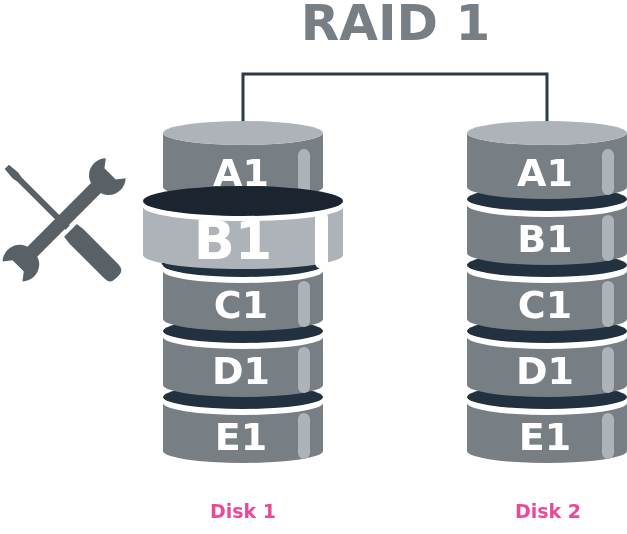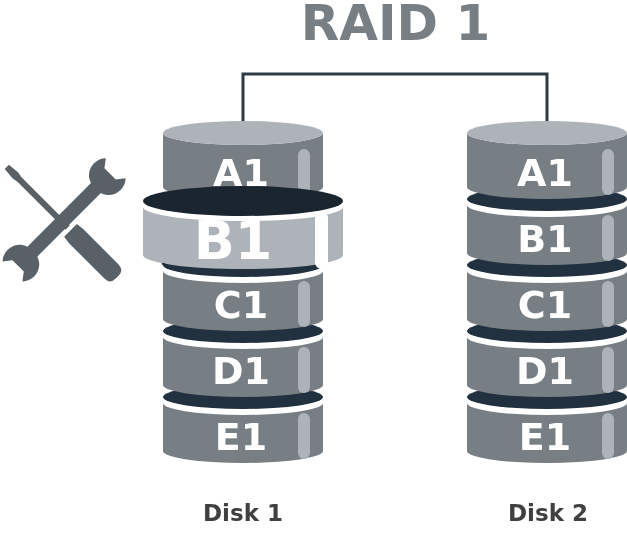--- a/index.html
+++ b/index.html
@@ -5,21 +5,21 @@
     html, body { margin: 0; padding: 0; background: #ffffff; }
     body { width: 627px; height: 534px; position: relative; overflow: hidden; font-family: "DejaVu Sans", sans-serif; }
     #title {
       position: absolute; left: 0; width: 627px; top: -6px; text-align: center;
       font-family: "DejaVu Sans", sans-serif; font-weight: bold; font-size: 50px;
       color: #787f84; letter-spacing: 0px; transform: translateX(82px);
     }
     svg#diagram { position: absolute; left: 0; top: 0; }
     .disk-label {
       position: absolute; font-family: "DejaVu Sans", sans-serif; font-weight: bold;
-      font-size: 23px; color: #404040; text-align: center; width: 180px;
+      font-size: 19px; color: #ec4899; text-align: center; width: 180px;
     }
     #disk1-label { left: 153px; top: 500px; }
     #disk2-label { left: 458px; top: 500px; }
     .seg-text { font-family: "DejaVu Sans", sans-serif; font-weight: bold; fill: #ffffff; }
   </style>
 </head>
 <body>
 
 <div id="title">RAID 1</div>
 

